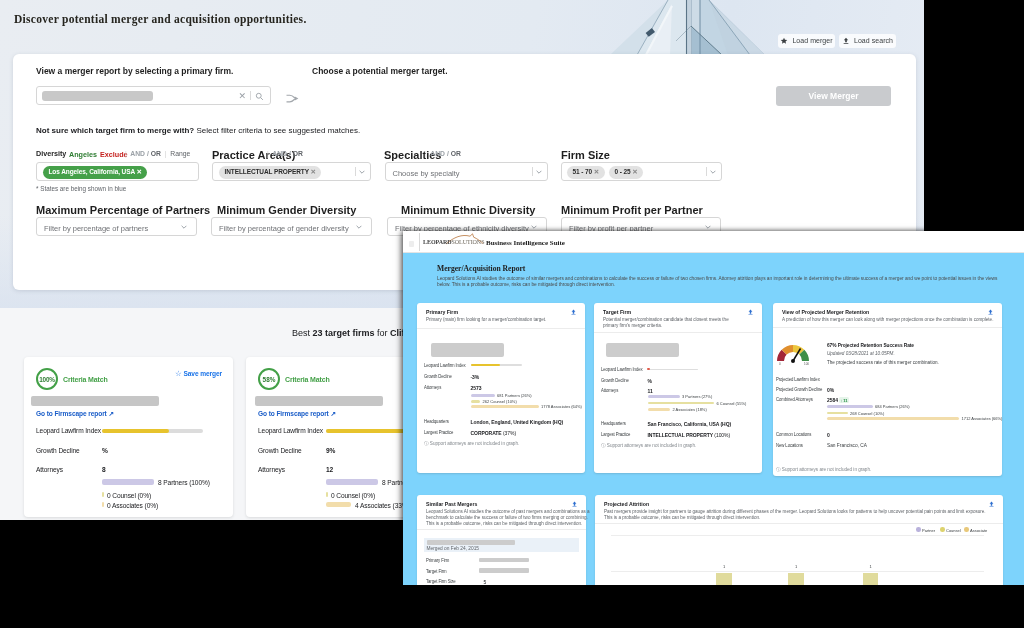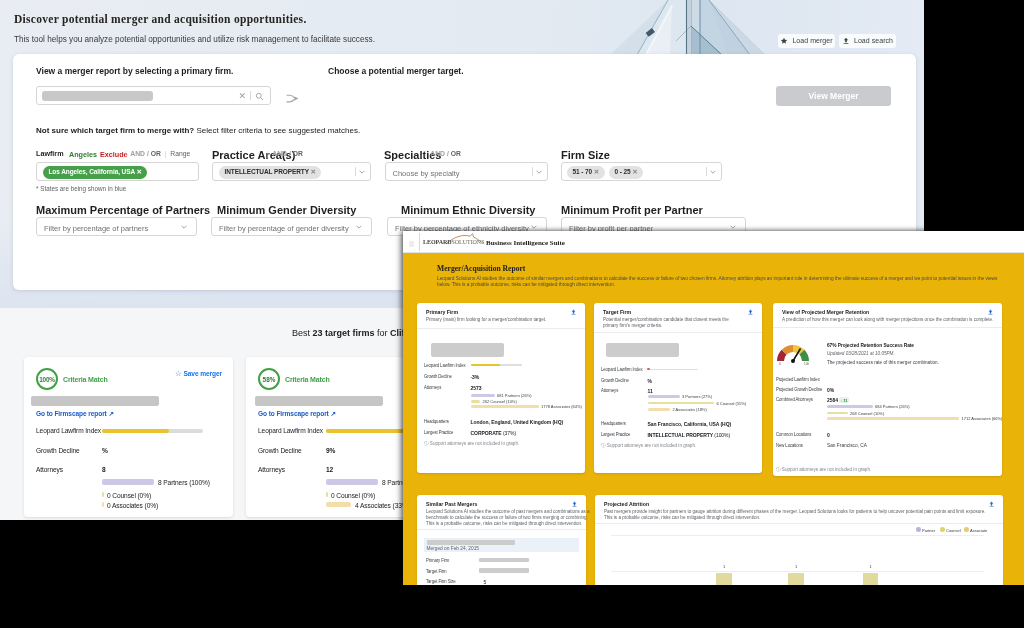--- a/index.html
+++ b/index.html
@@ -24,21 +24,21 @@
 .vline { position:absolute; right:16px; top:4px; bottom:4px; width:1px; background:#dadada; }
 .pill { display:inline-block; border-radius:7px; font-size:6.5px; padding:2.5px 5.5px; white-space:nowrap; letter-spacing:-.1px; }
 .gpill { background:#45a049; color:#fff; font-weight:bold; }
 .greypill { background:#e2e2e2; color:#2c2c2c; font-weight:bold; }
 .andor { font-size:6.8px; color:#9aa0a6; font-weight:bold; }
 .sep { color:#d0d0d0; font-weight:normal; }
 
 .mcard { position:absolute; top:357px; width:209px; height:160px; background:#fff; border-radius:4px; box-shadow:0 1px 3px rgba(60,64,67,.15); }
 .mrow { font-size:6.6px; color:#202124; letter-spacing:-.1px; white-space:nowrap; }
 
-#ovl { position:absolute; left:403px; top:231px; width:621px; height:354px; background:#eab308; box-shadow:-2px 1px 6px rgba(0,0,0,.55), 0 -1px 4px rgba(0,0,0,.35); overflow:hidden; }
+#ovl { position:absolute; left:403px; top:231px; width:621px; height:354px; background:#7dd3fc; box-shadow:-2px 1px 6px rgba(0,0,0,.55), 0 -1px 4px rgba(0,0,0,.35); overflow:hidden; }
 #ovlhdr { position:absolute; left:0; top:0; width:621px; height:21.5px; background:#fff; border-bottom:1px solid #e4e4e4; }
 .ocard { position:absolute; background:#fff; border-radius:3px; box-shadow:0 1px 2px rgba(60,64,67,.18); }
 .octitle { position:absolute; left:9px; top:5.5px; font-size:5.2px; font-weight:bold; color:#202124; }
 .ocdesc { position:absolute; left:9px; font-size:4.6px; color:#5f6368; line-height:6.2px; letter-spacing:-.02px; }
 .dlicon { position:absolute; right:8px; top:6px; }
 .olbl { position:absolute; font-size:4.6px; color:#3c4043; white-space:nowrap; letter-spacing:-.1px; transform-origin:0 0; transform:scaleX(.93); }
 .oval { position:absolute; font-size:5px; color:#202124; font-weight:bold; white-space:nowrap; letter-spacing:-.05px; }
 .tinylbl { position:absolute; font-size:4px; color:#3c4043; white-space:nowrap; }
 .hr { position:absolute; left:0; right:0; height:1px; background:#ececec; }
 .bar { position:absolute; border-radius:2px; }
@@ -66,58 +66,57 @@
     <line x1="126.5" y1="0" x2="126.5" y2="55" stroke="#5a7487" stroke-width="1.1"></line>
     <line x1="131.5" y1="0" x2="131.5" y2="55" stroke="#9db2c1" stroke-width="0.7"></line>
     <line x1="140" y1="0" x2="140" y2="55" stroke="#6e8ca2" stroke-width="1"></line>
     <line x1="131" y1="26" x2="162" y2="55" stroke="#587485" stroke-width="0.9"></line>
     <line x1="131" y1="26" x2="116" y2="41" stroke="#64808f" stroke-width="0.6" opacity="0.7"></line>
     <line x1="149" y1="0" x2="190" y2="55" stroke="#7d99ad" stroke-width="0.8"></line>
     <line x1="149" y1="0" x2="205" y2="55" stroke="#9db3c4" stroke-width="0.5" opacity="0.6"></line>
     <rect x="86" y="30" width="8" height="5" fill="#42596c" transform="rotate(-38 90 32)"></rect>
   </svg>
   <div id="h1">Discover potential merger and acquisition opportunities.</div>
-  <div id="sub">This tool helps you analyze potential opportunities and utilize risk management to facilitate success.</div>
 
   <div class="loadbtn" style="left:778px;width:57px;">
     <svg width="8" height="8" viewBox="0 0 24 24" fill="#3c4043">
         <path d="M12 2l2.9 6.3 6.9.7-5.2 4.6 1.5 6.8-6.1-3.6-6.1 3.6 1.5-6.8L2.2 9l6.9-.7z"></path>
       </svg>
     Load merger
   </div>
   <div class="loadbtn" style="left:839px;width:57px;">
     <svg width="8" height="8" viewBox="0 0 24 24" fill="#3c4043">
         <path d="M5 20h14v-2H5v2zM12 2L5.5 9.5h4V16h5V9.5h4L12 2z"></path>
       </svg>
     Load search
   </div>
 
   <div id="card"></div>
   <div class="lbl" style="left:36px;top:66px;">View a merger report by selecting a primary firm.</div>
-  <div class="lbl" style="left:328px;top:66px;">Choose a potential merger target.</div>
+  <div class="lbl" style="left:312px;top:66px;">Choose a potential merger target.</div>
 
   <div class="inp" style="left:36px;top:86px;width:235px;">
     <div class="abs" style="left:5px;top:4px;width:111px;height:10px;background:#c8c8c8;border-radius:3px;"></div>
     <div class="abs" style="right:24px;top:3.5px;color:#9aa0a6;font-size:9px;">✕</div>
     <div class="vline" style="right:19px;"></div>
     <svg class="abs" style="right:6px;top:4.5px;" width="9" height="9" viewBox="0 0 24 24" fill="none" stroke="#9aa0a6" stroke-width="2.4">
         <circle cx="10" cy="10" r="6.5"></circle>
         <line x1="15" y1="15" x2="21" y2="21"></line>
       </svg>
   </div>
   <svg class="abs" style="left:285.5px;top:93.5px;" width="13" height="9" viewBox="0 0 13 9" fill="none">
     <path d="M0.5,1.2 H3.8 C6.4,1.2 7.4,2.5 8.9,4.1" stroke="#a2a7ac" stroke-width="1.15"></path>
     <path d="M0.5,7.8 H3.8 C6.4,7.8 7.4,6.5 8.9,4.9" stroke="#a2a7ac" stroke-width="1.15"></path>
     <polygon points="8.8,2.6 12.4,4.5 8.8,6.4" fill="#a2a7ac"></polygon>
   </svg>
   <div class="abs" style="left:776px;top:86px;width:115px;height:20px;background:#c9cbce;border-radius:3px;color:#fff;font-weight:bold;font-size:8.5px;display:flex;align-items:center;justify-content:center;">View Merger</div>
 
   <div class="abs" style="left:36px;top:126px;font-size:8px;color:#202124;"><b>Not sure which target firm to merge with?</b> Select filter criteria to see suggested matches.</div>
 
-  <div class="lbl2" style="left:36px;top:149px;font-size:7.2px;">Lawfirm</div>
+  <div class="lbl2" style="left:36px;top:149px;font-size:7.2px;">Diversity</div>
   <div class="abs" style="left:69px;top:149.5px;font-size:7.2px;font-weight:bold;color:#2e7d32;">Angeles</div>
   <div class="abs" style="left:100px;top:149.5px;font-size:7.2px;font-weight:bold;color:#c5221f;">Exclude</div>
   <div class="abs" style="left:125px;top:150px;font-size:6.8px;"><span class="andor"><span class="sep">|</span>&nbsp; AND / <span style="color:#5f6368">OR</span> &nbsp;<span class="sep">|</span>&nbsp; <span style="color:#5f6368;font-weight:normal;">Range</span></span></div>
   <div class="lbl2" style="left:212px;top:149px;">Practice Area(s)</div>
   <div class="abs" style="left:267px;top:150px;font-size:6.8px;"><span class="andor"><span class="sep">|</span>&nbsp; AND / <span style="color:#5f6368">OR</span></span></div>
   <div class="lbl2" style="left:384px;top:149px;">Specialties</div>
   <div class="abs" style="left:425px;top:150px;font-size:6.8px;"><span class="andor"><span class="sep">|</span>&nbsp; AND / <span style="color:#5f6368">OR</span></span></div>
   <div class="lbl2" style="left:561px;top:149px;">Firm Size</div>
 
   <div class="inp" style="left:36px;top:162px;width:163px;">
@@ -162,21 +161,21 @@
     <svg class="chev" style="right:9px;" viewBox="0 0 10 6" fill="none" stroke="#9aa0a6" stroke-width="1.6">
         <path d="M1,1 L5,5 L9,1"></path>
       </svg>
   </div>
   <div class="inp" style="left:211px;top:217px;width:161px;">
     <div class="ph">Filter by percentage of gender diversity</div>
     <svg class="chev" style="right:9px;" viewBox="0 0 10 6" fill="none" stroke="#9aa0a6" stroke-width="1.6">
         <path d="M1,1 L5,5 L9,1"></path>
       </svg>
   </div>
-  <div class="inp" style="left:561px;top:217px;width:185px;">
+  <div class="inp" style="left:561px;top:217px;width:160px;">
     <div class="ph">Filter by profit per partner</div>
     <svg class="chev" style="right:9px;" viewBox="0 0 10 6" fill="none" stroke="#9aa0a6" stroke-width="1.6">
         <path d="M1,1 L5,5 L9,1"></path>
       </svg>
   </div>
 
   <div class="abs" style="left:292px;top:328px;font-size:9px;color:#202124;white-space:nowrap;">Best <b>23 target firms</b> for <b>Clifford Chance US LLP</b></div>
 
   <div class="mcard" style="left:24px;">
     <div class="abs" style="left:12px;top:11px;width:22px;height:22px;border:2.2px solid #43a047;border-radius:50%;color:#2e7d32;font-size:6.4px;font-weight:bold;display:flex;align-items:center;justify-content:center;letter-spacing:-.2px;">100%</div>

